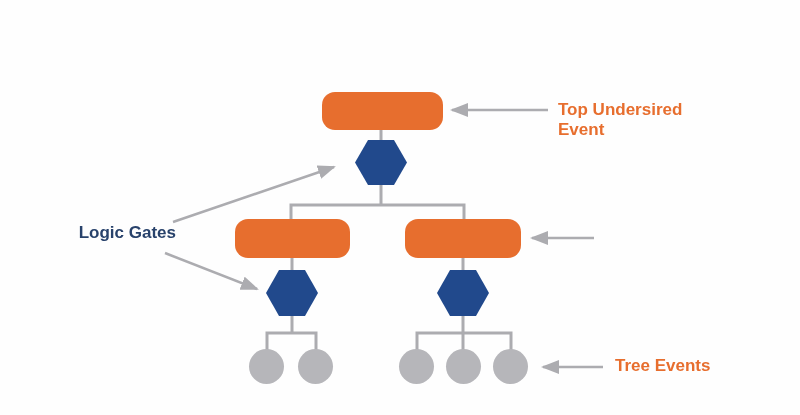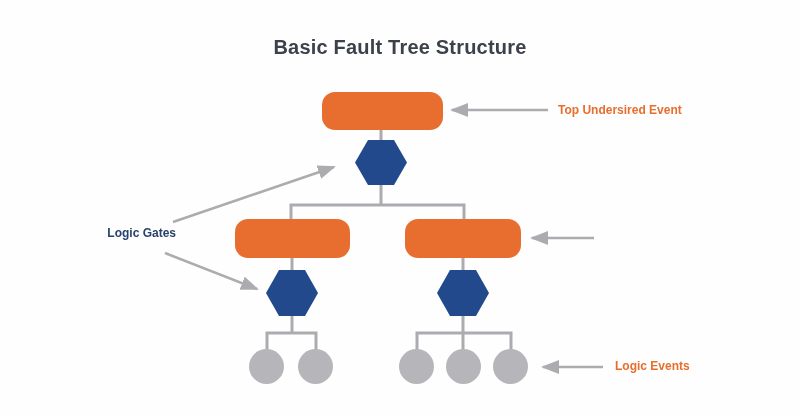--- a/index.html
+++ b/index.html
@@ -48,35 +48,34 @@
   .hex-right{left:437px;top:270px;width:52px;height:46px;}
   .basic-circle{
     position:absolute;
     width:35px;height:35px;border-radius:50%;
     background:var(--node-gray);
     top:349px;
   }
   .c1{left:249px;} .c2{left:298px;} .c3{left:399px;} .c4{left:446px;} .c5{left:493px;}
   .annotation{
     position:absolute;
-    font-size:12px;font-weight:700;line-height:20px;
+    font-size:17px;font-weight:700;line-height:20px;
   }
   .ann-orange{color:var(--orange);}
   .ann-navy{color:var(--label-navy);}
   .ann-top{left:558px;top:100px;width:140px;}
   .ann-logic{left:66px;top:223px;width:110px;text-align:right;}
   .ann-intermediate{left:603px;top:219px;width:125px;}
   .ann-basic{left:615px;top:356px;width:160px;}
 </style>
 </head>
 <body>
 
 <div class="stage">
 
-  <div class="diagram-title">Basic Fault Tree Structure</div>
 
   <svg class="svg-layer" viewBox="0 0 800 415" xmlns="http://www.w3.org/2000/svg">
     <defs>
       <marker id="ah" markerUnits="userSpaceOnUse" markerWidth="18" markerHeight="14" refX="16" refY="7" orient="auto">
         <path class="arrowhead-path" d="M0 0 L18 7 L0 14 Z"></path>
       </marker>
     </defs>
 
     <path class="connector" d="M381 128 V145"></path>
     <path class="connector" d="M381 183 V205"></path>
@@ -104,15 +103,15 @@
   <div class="hexagon hex-right"></div>
 
   <div class="basic-circle c1"></div>
   <div class="basic-circle c2"></div>
   <div class="basic-circle c3"></div>
   <div class="basic-circle c4"></div>
   <div class="basic-circle c5"></div>
 
   <div class="annotation ann-orange ann-top">Top Undersired Event</div>
   <div class="annotation ann-navy ann-logic">Logic Gates</div>
-  <div class="annotation ann-orange ann-basic">Logic Events</div>
+  <div class="annotation ann-orange ann-basic">Tree Events</div>
 
 </div>
 
 </body></html>

